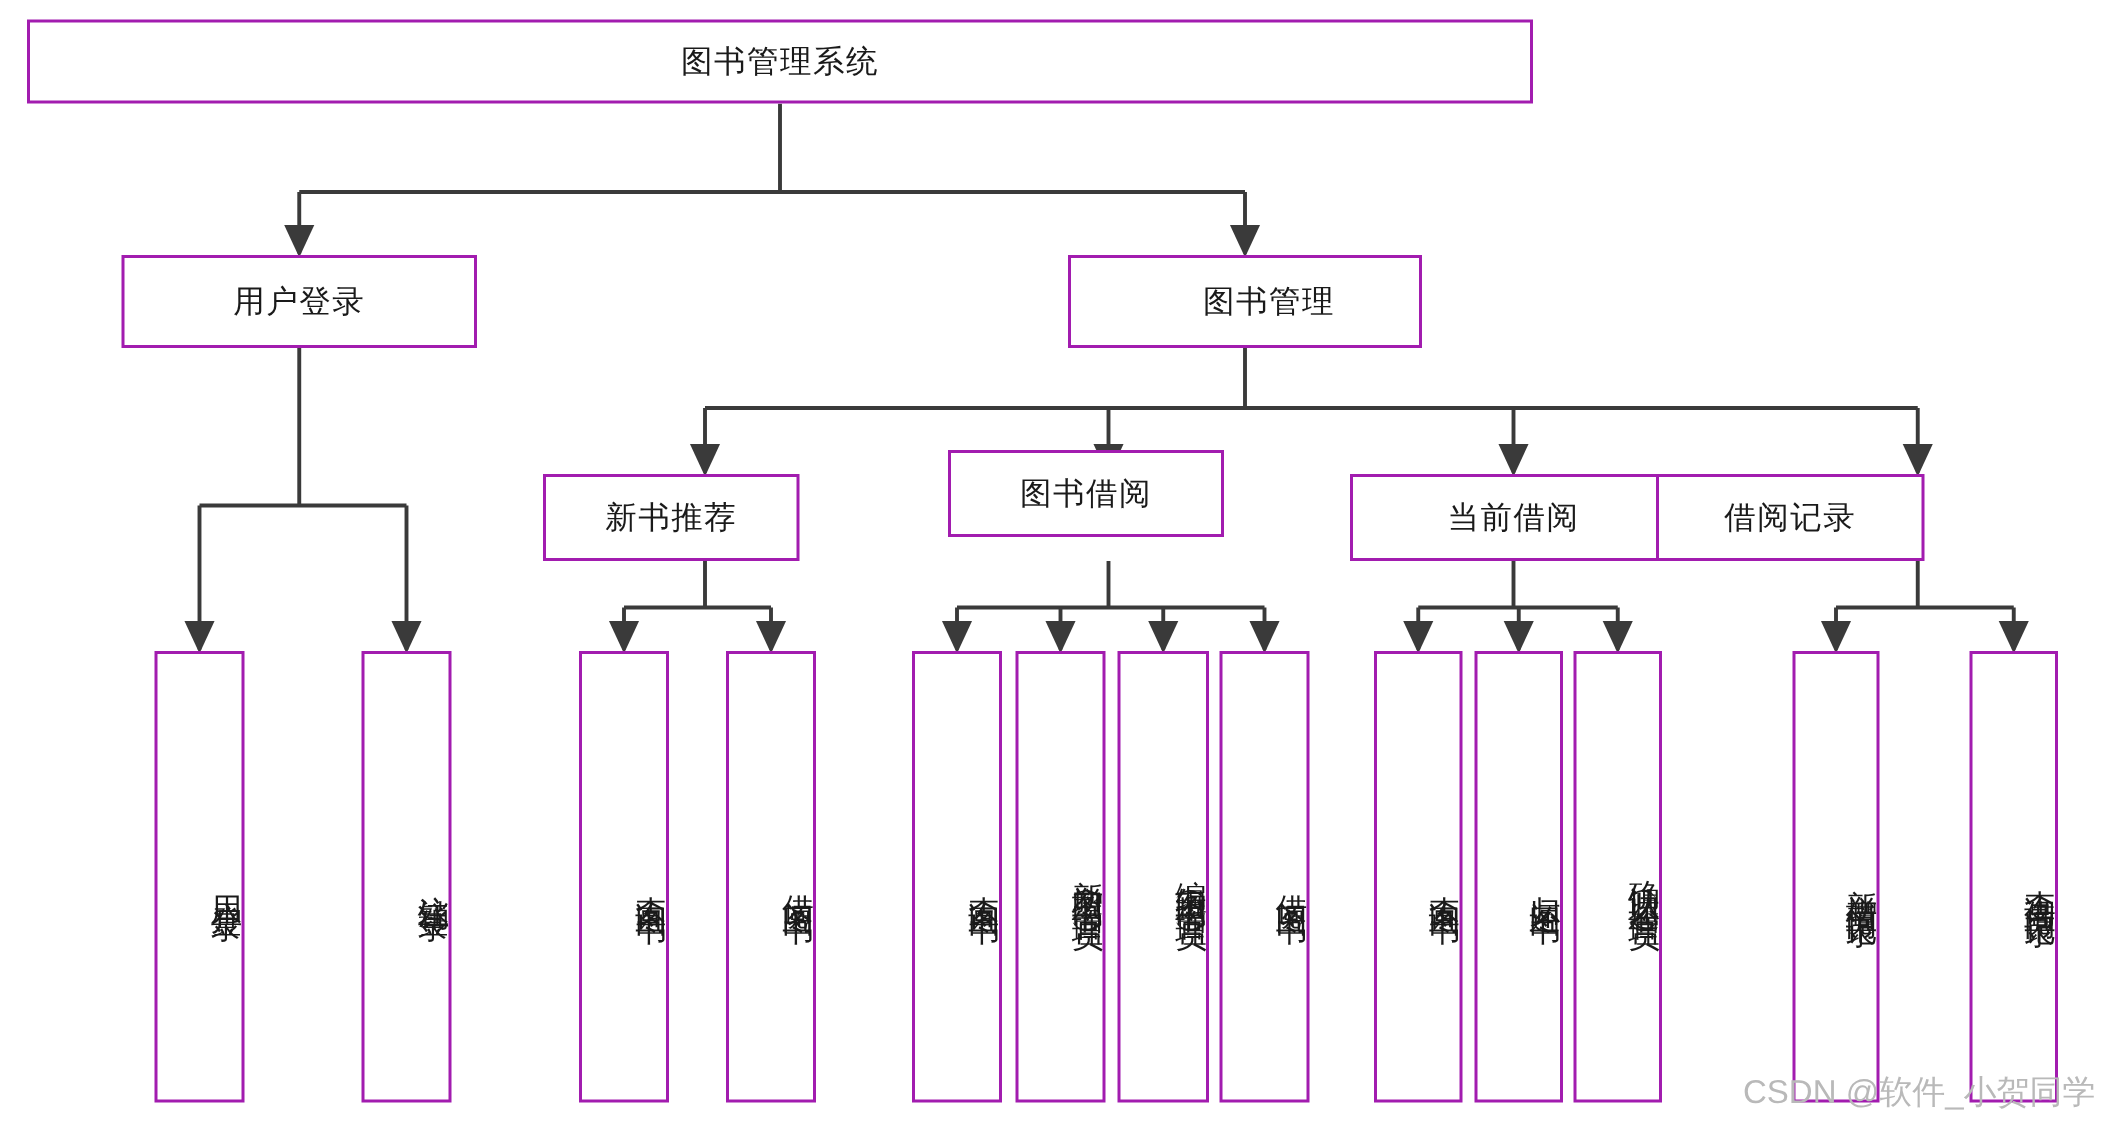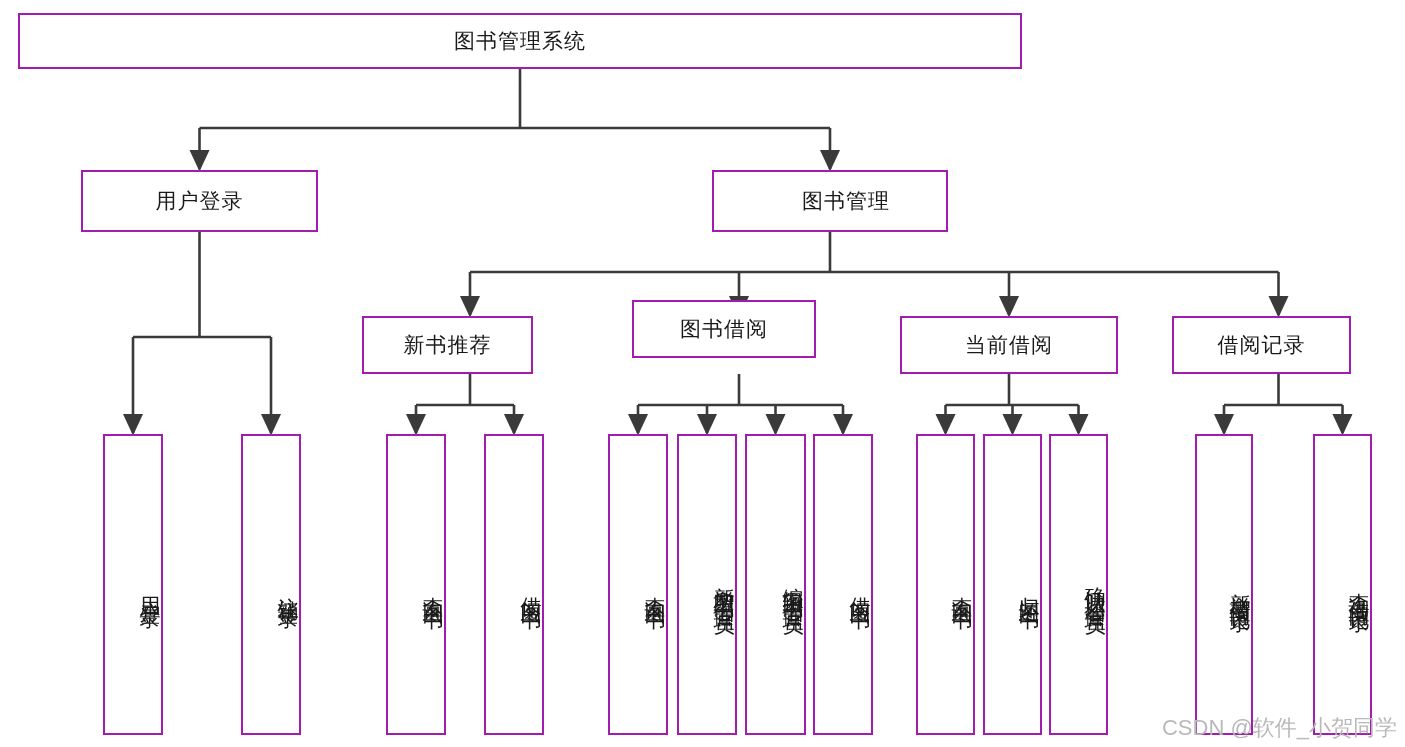--- a/index.html
+++ b/index.html
@@ -126,21 +126,21 @@
       </div>
       <div class="node h" style="left: 362px; top: 316px; width: 171px; height: 58px;">
         <span class="hlabel">新书推荐</span>
       </div>
       <div class="node h" style="left: 632px; top: 300px; width: 184px; height: 58px;">
         <span class="hlabel">图书借阅</span>
       </div>
       <div class="node h" style="left: 900px; top: 316px; width: 218px; height: 58px;">
         <span class="hlabel">当前借阅</span>
       </div>
-      <div class="node h" style="left: 1172px; top: 316px; width: 179px; height: 58px;">
+      <div class="node h" style="left: 1104px; top: 316px; width: 179px; height: 58px;">
         <span class="hlabel">借阅记录</span>
       </div>
       <div class="node v" style="left: 103px; top: 434px; width: 60px; height: 301px;">
         <span class="vlabel">用户登录</span>
       </div>
       <div class="node v" style="left: 241px; top: 434px; width: 60px; height: 301px;">
         <span class="vlabel">注销登录</span>
       </div>
       <div class="node v" style="left: 386px; top: 434px; width: 60px; height: 301px;">
         <span class="vlabel">查询图书</span>

